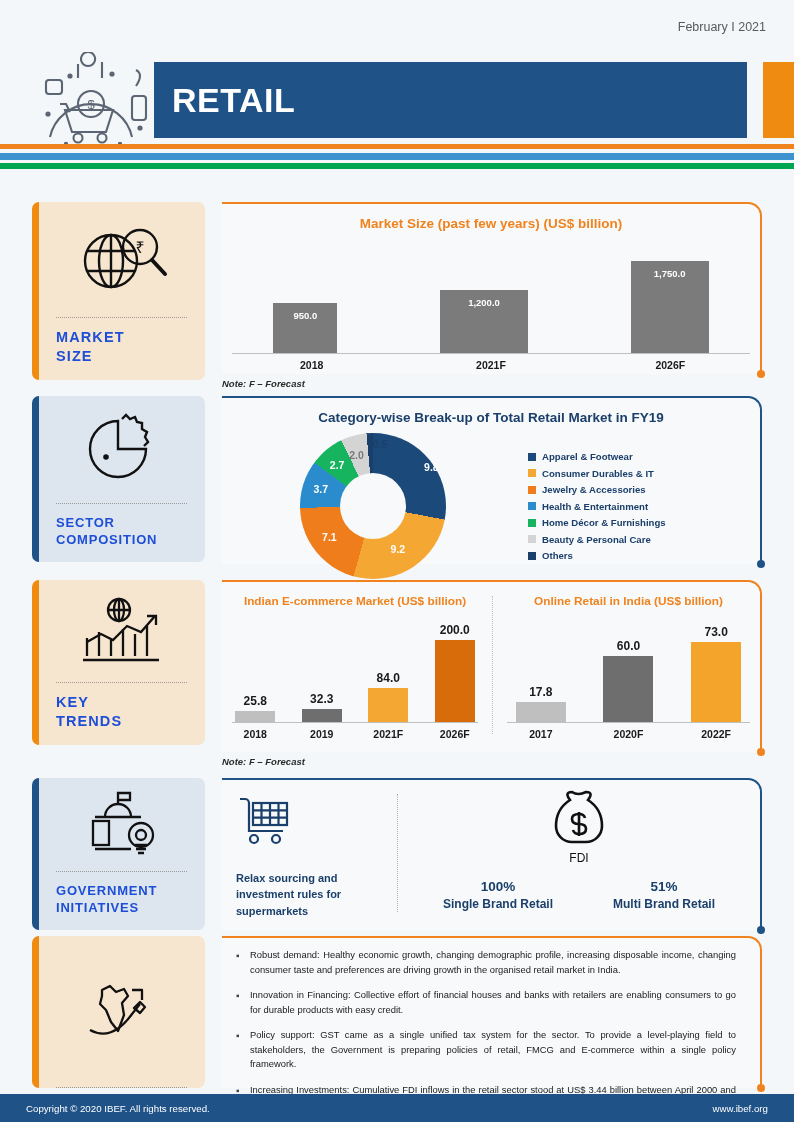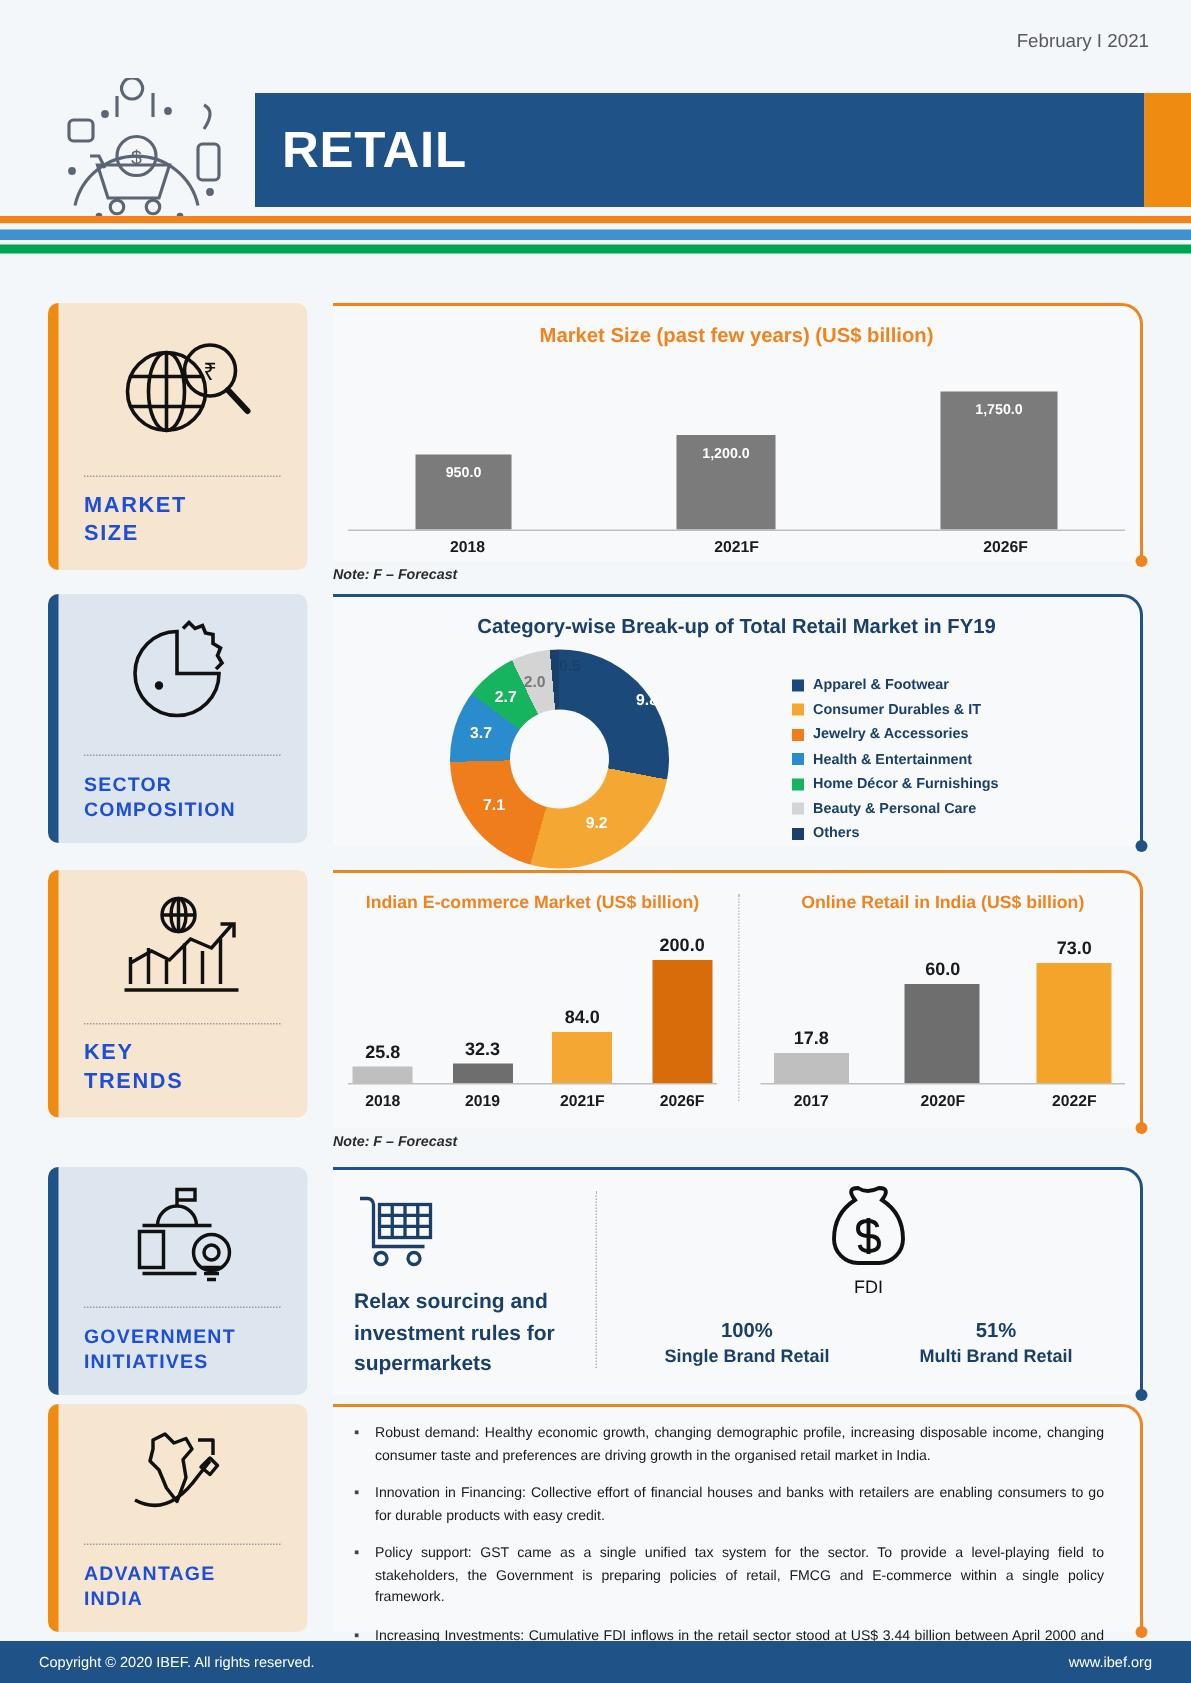--- a/index.html
+++ b/index.html
@@ -13,21 +13,21 @@
 
   
   .header { position: relative; height: 150px; }
   .logo-block { position: absolute; left: 22px; top: 12px; width: 160px; }
   .logo-word { font-size: 25px; font-weight: bold; color: #1a1a1a; letter-spacing: 1px; line-height: 1; }
   .logo-sub { font-size: 5.2px; font-weight: bold; color: #2a2a2a; letter-spacing: .35px; margin-top: 3px; }
   .logo-kite { position: absolute; left: 88px; top: -4px; }
   .hero-icon { position: absolute; left: 20px; top: 52px; }
   .date { position: absolute; right: 28px; top: 20px; font-size: 12.5px; color: #58595b; }
   .title-bar {
-    position: absolute; left: 170px; top: 62px; width: 593px; height: 76px;
+    position: absolute; left: 154px; top: 62px; width: 593px; height: 76px;
     background: #1f5287; display: flex; align-items: center;
   }
   .title-bar h1 { color: #ffffff; font-size: 34px; font-weight: bold; letter-spacing: .5px; padding-left: 18px; }
   .orange-block { position: absolute; left: 763px; top: 62px; width: 31px; height: 76px; background: #ef8b10; }
 
   .stripes { position: absolute; left: 0; top: 144px; width: 794px; }
   .stripe { width: 100%; }
   .s-orange { height: 5px; background: #f0831e; }
   .s-gapa   { height: 4px; background: #f4f7f9; }
   .s-blue   { height: 7px; background: #3d92cf; }
@@ -84,21 +84,21 @@
   .legend { display: flex; flex-direction: column; gap: 5.5px; }
   .legend-row { display: flex; align-items: center; gap: 6px; }
   .sw { width: 8px; height: 8px; flex: 0 0 8px; }
   .legend-txt { font-size: 9.6px; color: #1b3f6b; font-weight: 600; }
 
   
   .gov-inner { display: flex; align-items: stretch; height: 100%; }
   .gov-left { width: 175px; padding: 14px 12px 0 14px; }
   .gov-sep { width: 1px; border-left: 1px dotted #a9b6c4; margin: 14px 0 18px 0; }
   .gov-right { flex: 1; display: flex; flex-direction: column; align-items: center; padding-top: 8px; }
-  .gov-text { font-size: 14px; font-weight: bold; color: #1b3f6b; line-height: 1.48; margin-top: 2px; }
+  .gov-text { font-size: 11px; font-weight: bold; color: #1b3f6b; line-height: 1.48; margin-top: 16px; }
   .fdi-label { font-size: 12px; color: #111; margin-top: 1px; }
   .fdi-stats { display: flex; gap: 60px; margin-top: 14px; }
   .fdi-item { text-align: center; color: #1b3f6b; font-weight: bold; }
   .fdi-pct { font-size: 13.5px; }
   .fdi-cap { font-size: 12px; margin-top: 3px; }
 
   
   .bullets { padding: 10px 24px 8px 14px; }
   .bullet { display: flex; gap: 8px; margin-bottom: 11px; }
   .bullet-mark { color: #444; font-size: 10px; line-height: 1.6; flex: 0 0 6px; }
@@ -180,21 +180,21 @@
 <div class="panel panel-border-o" style="top:202px; height:172px;">
   <div class="panel-dot dot-o"></div>
   <div class="chart-title t-orange">Market Size (past few years) (US$ billion)</div>
   <div class="bars" id="market-size-bars" style="height:110px; margin-top:12px;">
       <div class="bar-col">
         <div class="bar" style="width: 64px; height: 50px; background: rgb(123, 123, 123); margin-top: 16px;">
           <div class="bar-val-in">950.0</div>
         </div>
       </div>
       <div class="bar-col">
-        <div class="bar" style="width: 66px; height: 63.1579px; background: rgb(123, 123, 123);">
+        <div class="bar" style="width: 88px; height: 63.1579px; background: rgb(123, 123, 123);">
           <div class="bar-val-in">1,200.0</div>
         </div>
       </div>
       <div class="bar-col">
         <div class="bar" style="width: 78px; height: 92.1053px; background: rgb(123, 123, 123);">
           <div class="bar-val-in">1,750.0</div>
         </div>
       </div>
     </div>
   <div style="position:relative; height:24px;">
@@ -422,21 +422,20 @@
     <svg width="80" height="64" viewBox="0 0 80 64">
       <g fill="none" stroke="#111" stroke-width="2.3" stroke-linejoin="round">
         <path d="M20 10 l8 -4 6 6 8 -3 4 7 -6 7 2 12 -6 16 -7 -9 -5 -12 -6 -6 2 -8 z"></path>
         <path d="M8 50 q22 12 42 -16 l8 -10"></path>
         <path d="M50 10 h10 v10"></path>
         <path d="M52 28 l6 -6 5 5 -5 6 z"></path>
       </g>
     </svg>
   </div>
   <div class="side-divider"></div>
-  <div class="side-label small">ADVANTAGE<br>INDIA</div>
 </div>
 
 <div class="panel panel-border-o" style="top:936px; height:152px;">
   <div class="panel-dot dot-o"></div>
   <div class="bullets" id="bullets">
       <div class="bullet">
         <span class="bullet-mark">▪</span>
         <div class="bullet-txt"><b>Robust demand:</b> Healthy economic growth, changing demographic profile, increasing disposable income, changing consumer taste and preferences are driving growth in the organised retail market in India.</div>
       </div>
       <div class="bullet">

